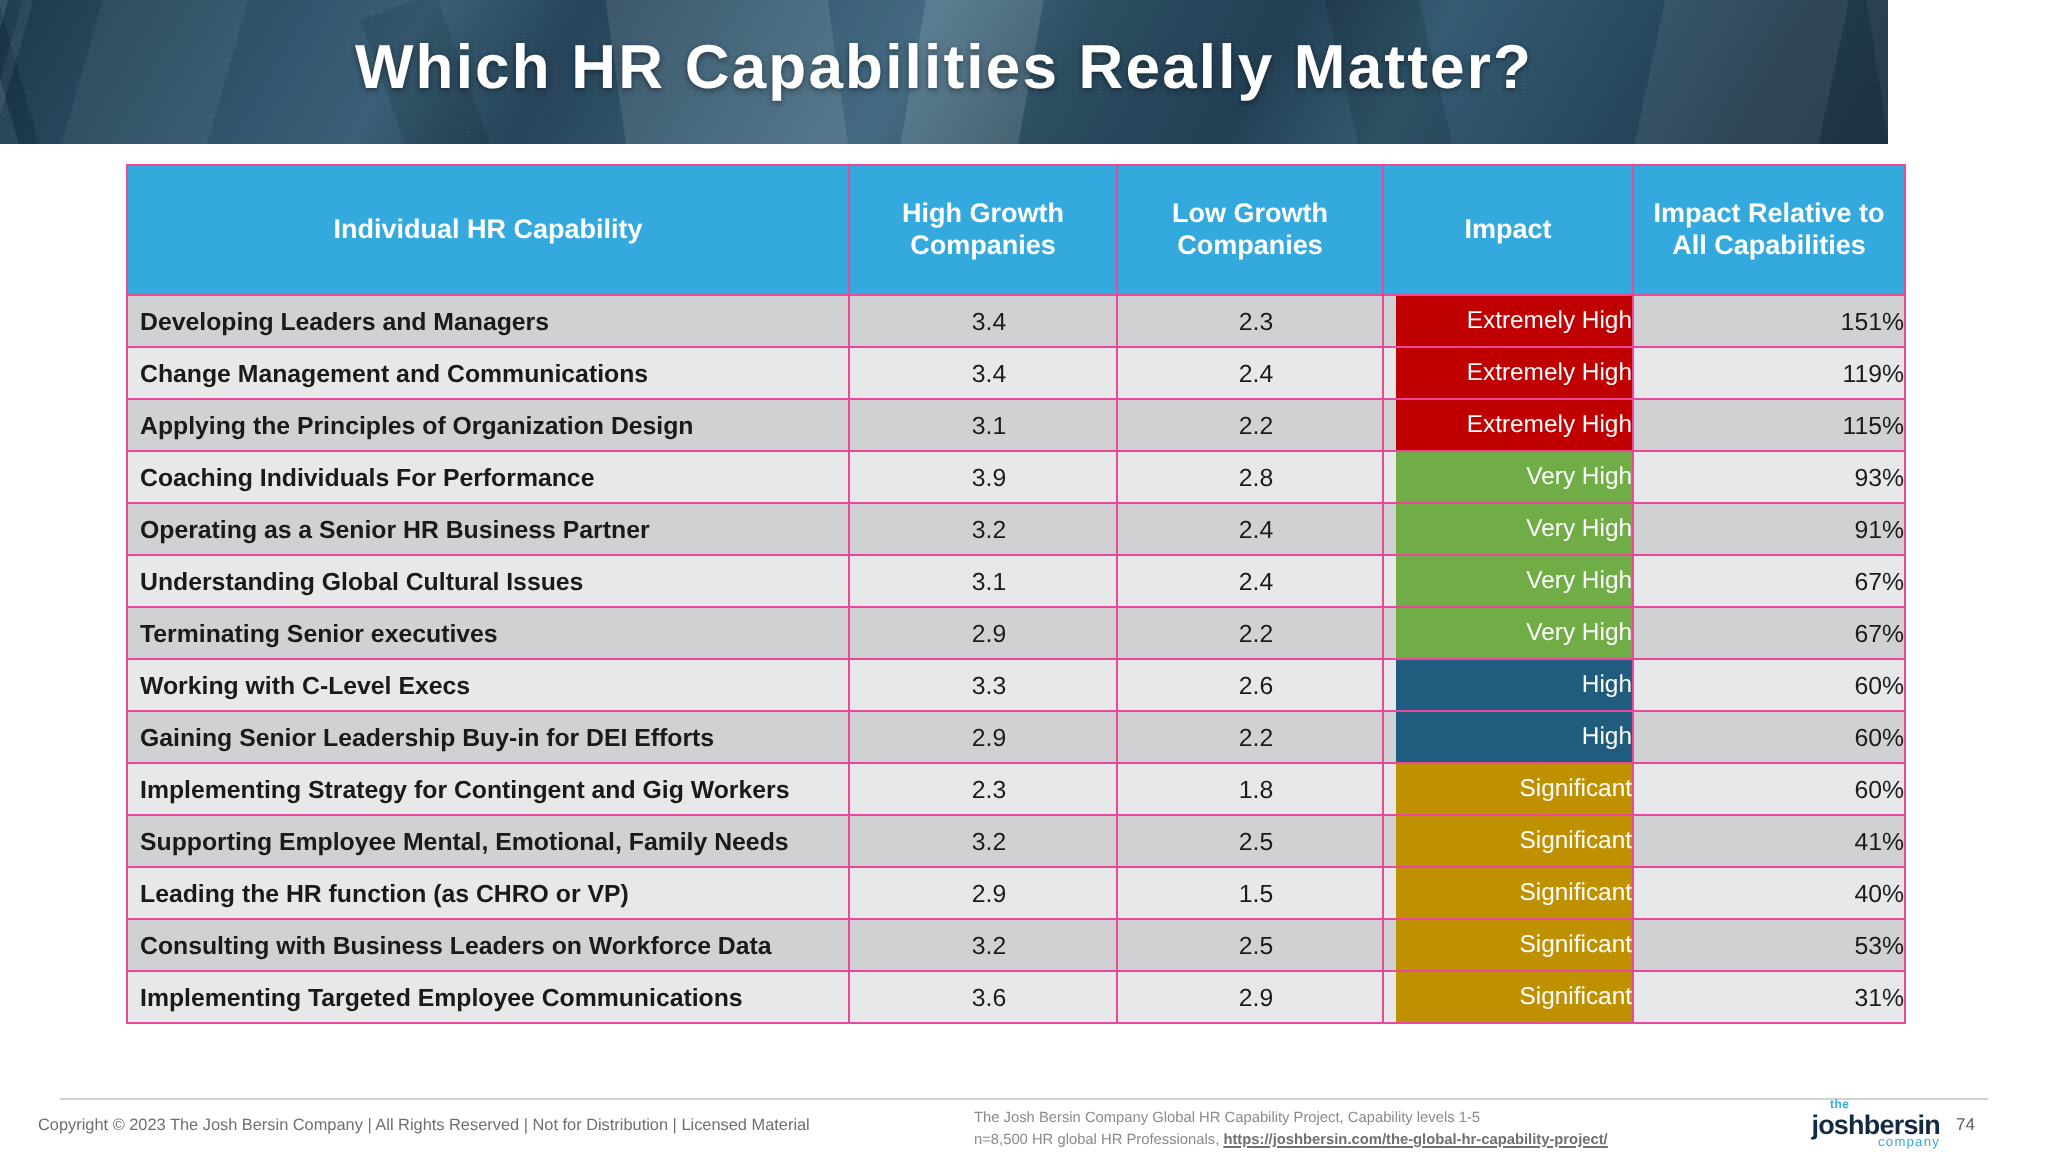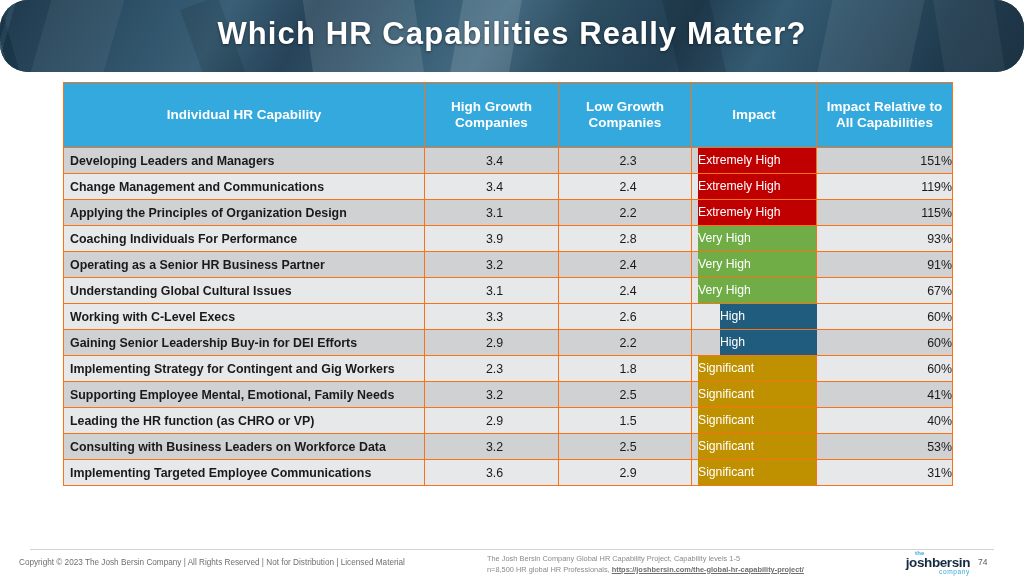--- a/index.html
+++ b/index.html
@@ -12,25 +12,24 @@
     height: 576px;
     font-family: "Liberation Sans", sans-serif;
     overflow: hidden;
     position: relative;
   }
 
   
   .banner {
     position: absolute;
     left: 0; top: 0;
-    width: 1024px;
+    width: 944px;
     height: 72px;
     overflow: hidden;
     background: #21435c;
-    border-radius: 28px;
   }
   .banner-photo {
     position: absolute;
     inset: 0;
     background:
       linear-gradient(106deg, rgba(255,255,255,0.09) 0 4px, rgba(0,0,0,0.05) 4px 11px, rgba(255,255,255,0.04) 11px 16px, rgba(0,0,0,0.10) 16px 26px),
       linear-gradient(74deg, rgba(255,255,255,0.07) 0 9px, rgba(0,0,0,0.08) 9px 19px, rgba(255,255,255,0.03) 19px 30px),
       linear-gradient(120deg, #1b394f 0%, #2d5670 14%, #3a657f 22%, #24455e 30%, #35607a 40%, #46728c 48%, #2b5067 56%, #1f4058 66%, #34607a 74%, #28506a 82%, #1c3a50 92%, #173243 100%);
   }
   .banner-shard {
@@ -69,21 +68,21 @@
     position: absolute;
     left: 63px;
     top: 82px;
     width: 884px;
   }
   table.cap-table {
     border-collapse: separate;
     border-spacing: 1px;
     width: 884px;
     table-layout: fixed;
-    background: #f97316;
+    background: #ec4899;
   }
   table.cap-table th {
     background: #34a9dd;
     color: #ffffff;
     font-size: 13.5px;
     font-weight: bold;
     line-height: 1.18;
     height: 60px;
     vertical-align: middle;
     padding: 2px 4px;
@@ -111,28 +110,28 @@
   td.cap { font-weight: bold; font-size: 12.3px; text-align: left; }
   td.num { text-align: center; color: #3b3b3b; font-size: 13px; padding-left: 0; }
   td.rel { text-align: right; color: #3b3b3b; font-size: 13px; padding-left: 0; }
   td.impact-cell { padding: 0; }
 
   .badge {
     display: block;
     width: 100%;
     height: 25px;
     line-height: 25px;
-    text-align: left;
+    text-align: right;
     color: #ffffff;
     font-size: 12.2px;
     font-weight: normal;
   }
   .badge.extremely-high  { background: #c00000; }
   .badge.very-high       { background: #70ad47; }
-  .badge.high            { background: #1f5c7e; margin-left: 22px; }
+  .badge.high            { background: #1f5c7e; }
   .badge.significant     { background: #bf9000; }
   .badge.less-significant{ background: #806000; }
 
   
   .footer-rule {
     position: absolute;
     left: 30px; top: 549px;
     width: 964px; height: 1px;
     background: #d2d2d2;
   }
@@ -260,20 +259,29 @@
         </tr>
         <tr class="r-even">
           <td class="cap">Understanding Global Cultural Issues</td>
           <td class="num">3.1</td>
           <td class="num">2.4</td>
           <td class="impact-cell">
             <span class="badge very-high" style="background: rgb(112, 173, 71);">Very High</span>
           </td>
           <td class="rel">67%</td>
         </tr>
+        <tr class="r-odd">
+          <td class="cap">Terminating Senior executives</td>
+          <td class="num">2.9</td>
+          <td class="num">2.2</td>
+          <td class="impact-cell">
+            <span class="badge very-high" style="background: rgb(112, 173, 71);">Very High</span>
+          </td>
+          <td class="rel">67%</td>
+        </tr>
         <tr class="r-even">
           <td class="cap">Working with C-Level Execs</td>
           <td class="num">3.3</td>
           <td class="num">2.6</td>
           <td class="impact-cell">
             <span class="badge high" style="background: rgb(31, 92, 126);">High</span>
           </td>
           <td class="rel">60%</td>
         </tr>
         <tr class="r-odd">

